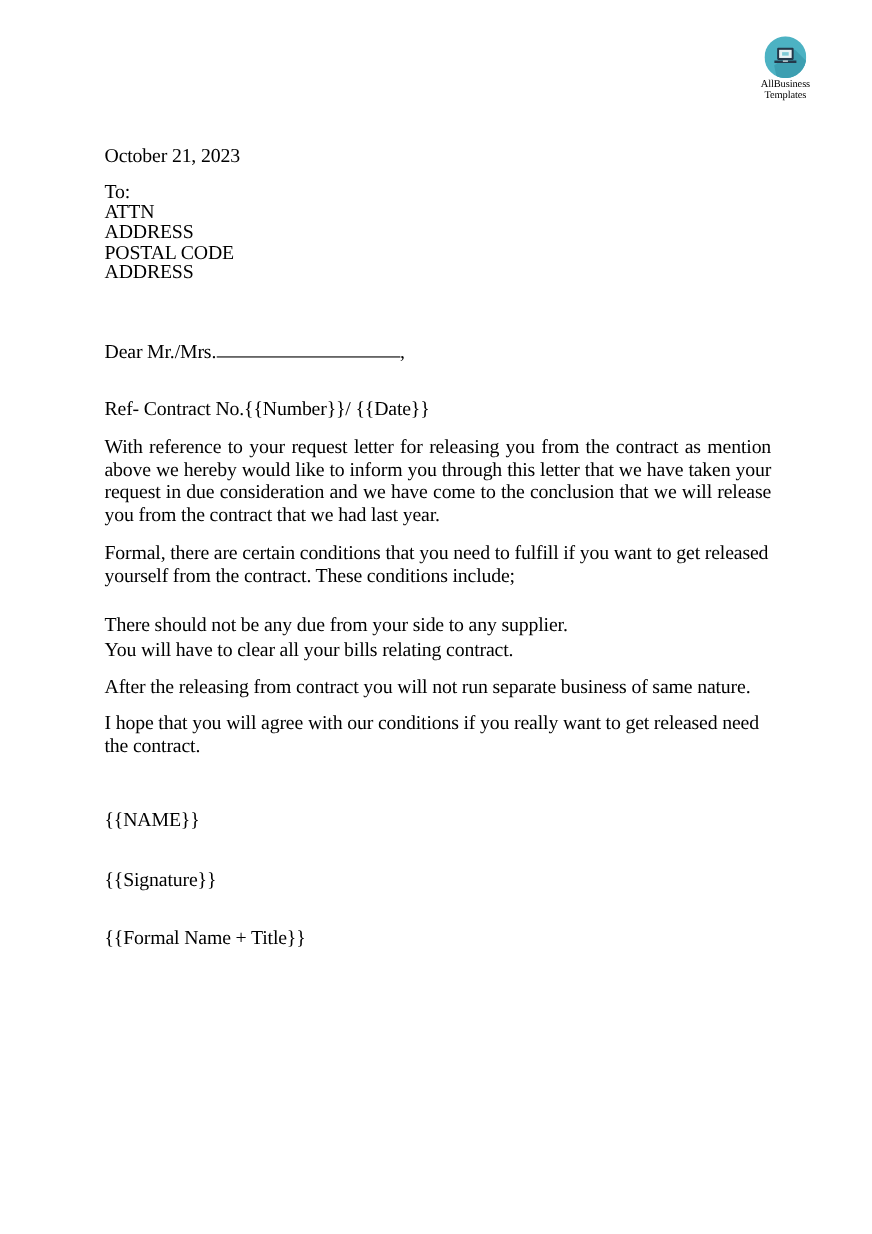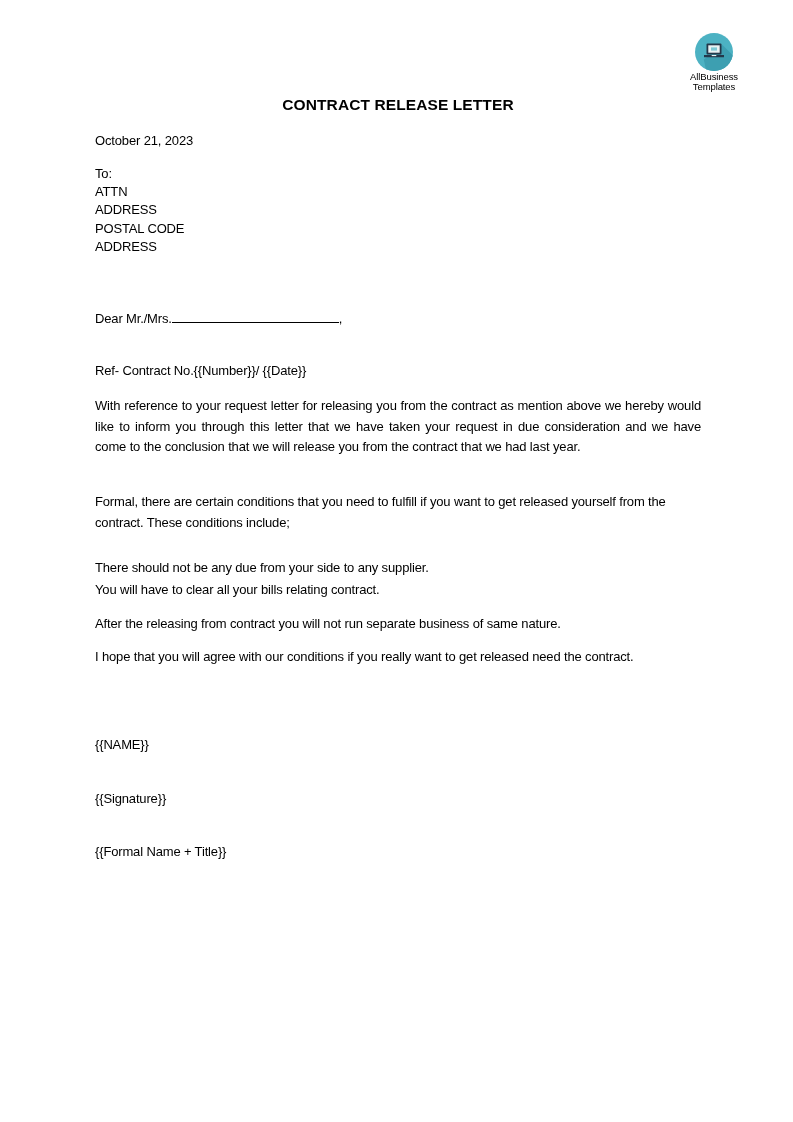--- a/index.html
+++ b/index.html
@@ -2,21 +2,21 @@
 <html><head>
 <meta charset="utf-8">
 <style>
   * { margin: 0; padding: 0; box-sizing: border-box; }
   html, body { background: #ffffff; }
   .page {
     position: relative;
     width: 793px;
     height: 902px;
     background: #ffffff;
-    font-family: Liberation Sans, sans-serif;
+    font-family: Liberation Serif, serif;
     color: #000000;
     overflow: hidden;
   }
   .abs { position: absolute; left: 95px; width: 606px; }
   .logo {
     position: absolute;
     top: 33px;
     left: 682px;
     width: 64px;
     text-align: center;
@@ -31,21 +31,21 @@
     white-space: nowrap;
   }
   .title {
     top: 96px;
     text-align: center;
     font-weight: bold;
     font-size: 15.5px;
     letter-spacing: 0.1px;
   }
   .bodytext {
-    font-size: 13px;
+    font-size: 18px;
     letter-spacing: -0.15px;
     line-height: 20.5px;
   }
   .date-line   { top: 131px; }
   .to-block    { top: 165px; line-height: 18.2px; }
   .salutation  { top: 309px; }
   .blank-line {
     display: inline-block;
     width: 167px;
     height: 13px;
@@ -89,21 +89,20 @@
           <rect x="16.7" y="22" width="4.6" height="1.1" fill="#e9f2f3"></rect>
         </g>
       </svg>
     </div>
     <div class="logo-text">
       <div>AllBusiness</div>
       <div>Templates</div>
     </div>
   </div>
 
-  <div class="abs title">CONTRACT RELEASE LETTER</div>
 
   <div class="abs bodytext date-line">October 21, 2023</div>
 
   <div class="abs bodytext to-block">
     <div>To:</div>
     <div>ATTN</div>
     <div>ADDRESS</div>
     <div>POSTAL CODE</div>
     <div>ADDRESS</div>
   </div>

